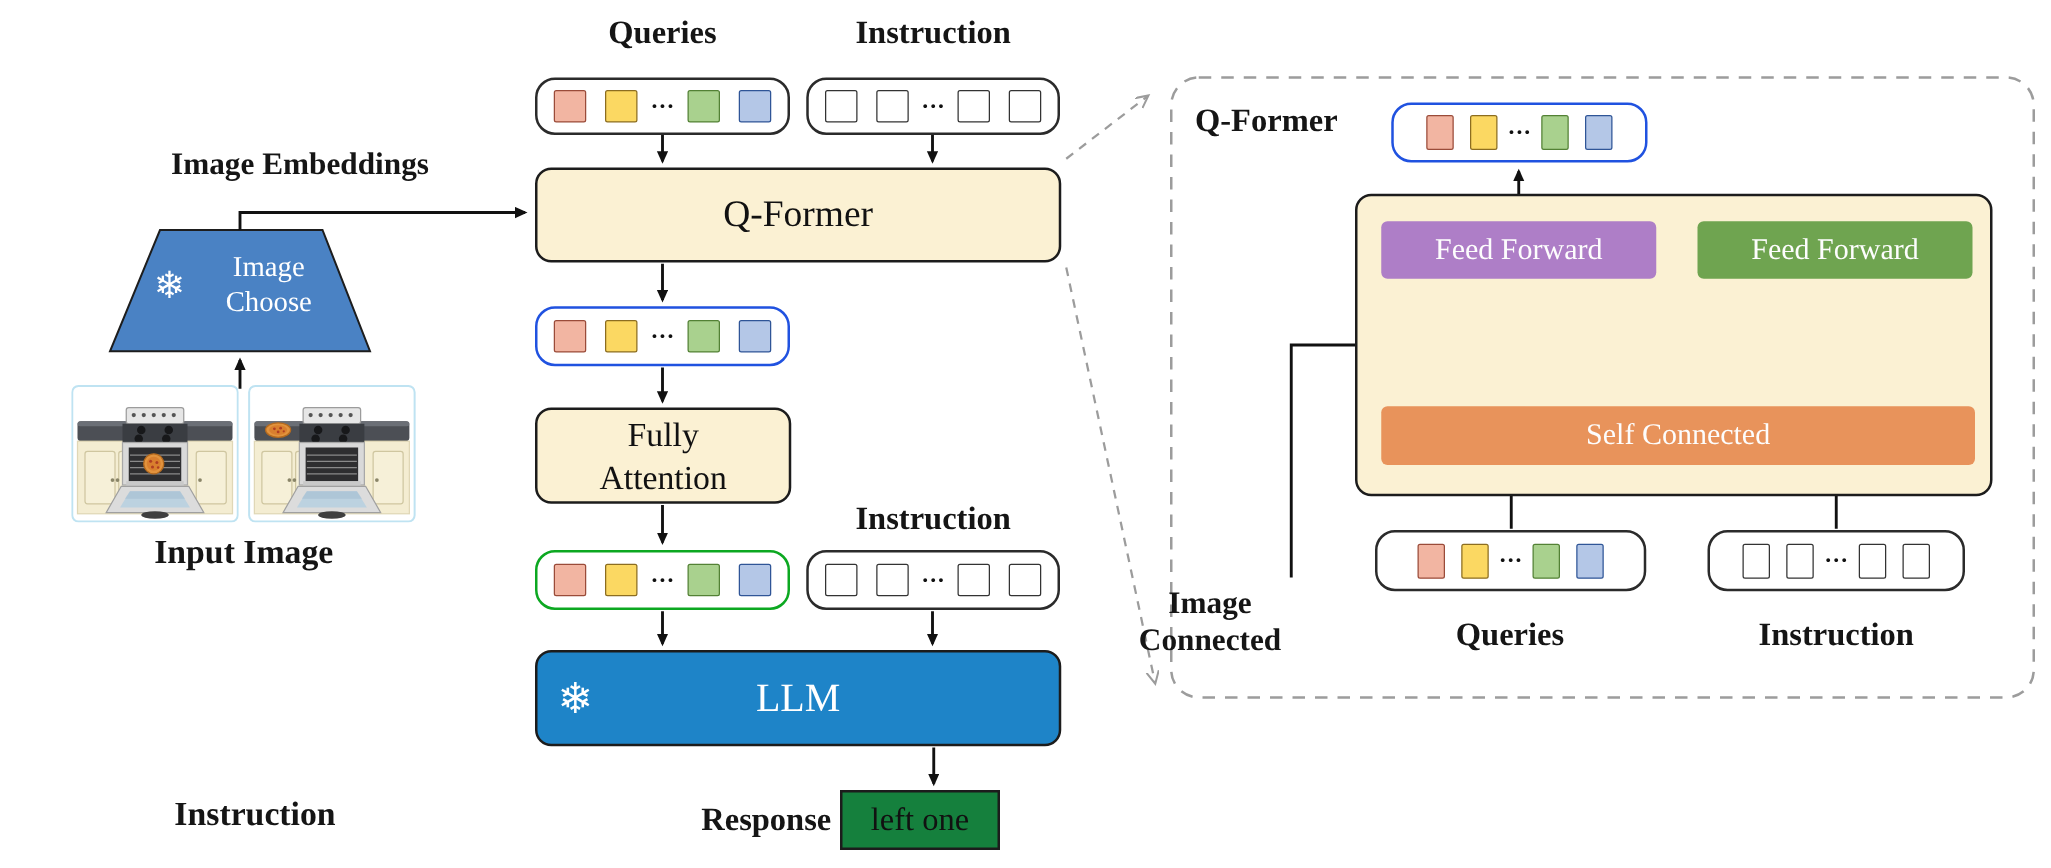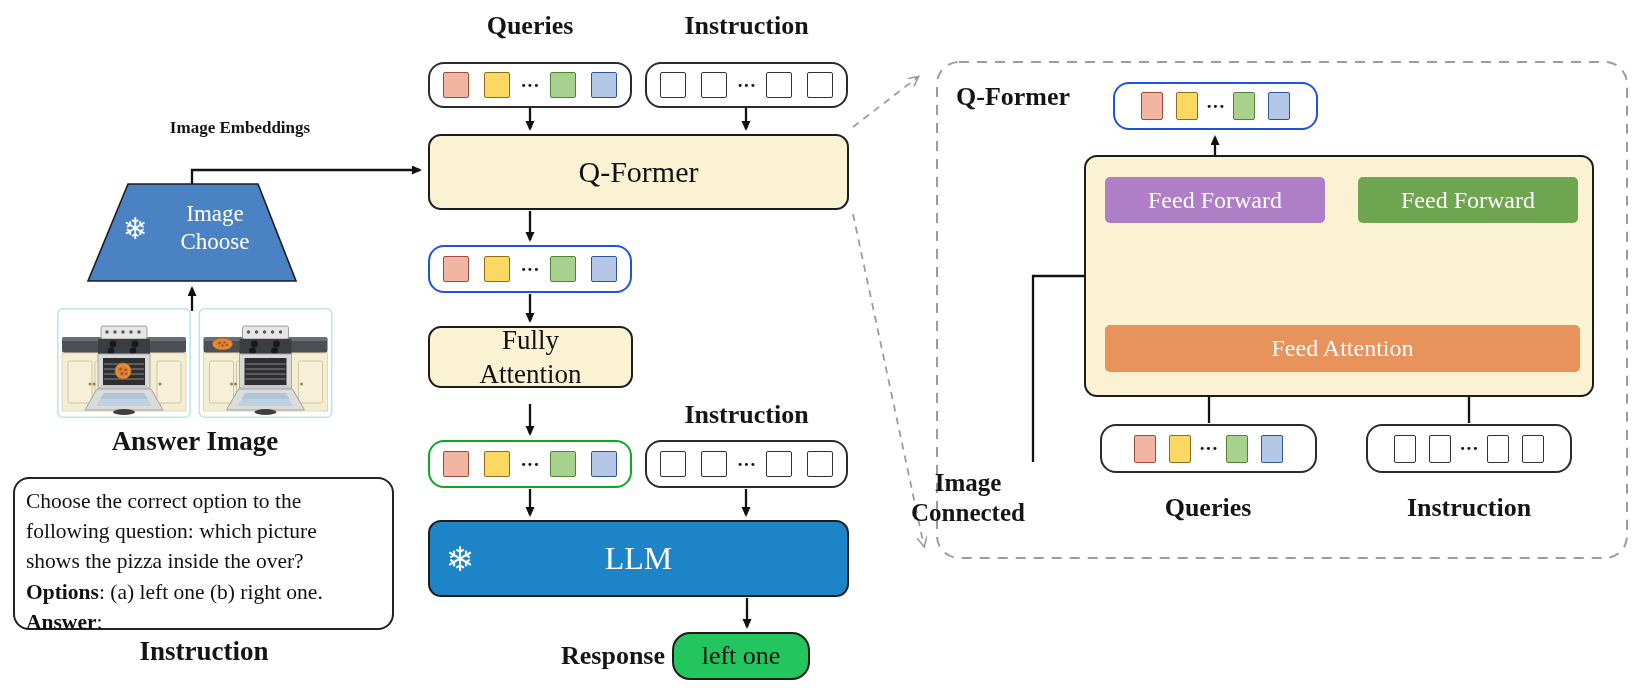--- a/index.html
+++ b/index.html
@@ -60,21 +60,21 @@
 
     <line x1="1215" y1="177" x2="1215" y2="137" stroke="#111" stroke-width="2.3" marker-end="url(#ab)"></line>
     <line x1="1215" y1="251" x2="1215" y2="229" stroke="#111" stroke-width="2.3" marker-end="url(#ab)"></line>
     <line x1="1215" y1="324" x2="1215" y2="304" stroke="#111" stroke-width="2.3" marker-end="url(#ab)"></line>
     <line x1="1209" y1="423" x2="1209" y2="378" stroke="#111" stroke-width="2.3" marker-end="url(#ab)"></line>
     <line x1="1469" y1="423" x2="1469" y2="378" stroke="#111" stroke-width="2.3" marker-end="url(#ab)"></line>
     <line x1="1469" y1="324" x2="1469" y2="229" stroke="#111" stroke-width="2.3" marker-end="url(#ab)"></line>
     <path d="M1033,462 L1033,276 L1097,276" fill="none" stroke="#111" stroke-width="2.3" marker-end="url(#ab)"></path>
   </svg>
 
-  <div class="abs lbl" style="left:133px;top:118px;width:214px;font-size:17px;">Image Embeddings</div>
+  <div class="abs lbl" style="left:133px;top:118px;width:214px;font-size:25px;">Image Embeddings</div>
 
   <span class="snow" style="left:123px;top:214px;font-size:30px;">❄</span>
   <div class="abs" style="left:140px;top:200px;width:150px;text-align:center;color:#fff;font-size:23px;line-height:28px;">
     <div>Image</div>
     <div>Choose</div>
   </div>
 
   <svg class="kimg" style="left:57px;top:308px;" width="134" height="110" viewBox="0 0 134 110">
     <rect x="0.8" y="0.8" width="132.4" height="108.4" rx="5" fill="#ffffff" stroke="#bfe3f2" stroke-width="1.6"></rect>
     <rect x="5" y="29" width="124" height="16" rx="3" fill="#4c4f55"></rect>
@@ -162,29 +162,22 @@
       <line x1="47" y1="66" x2="87" y2="66"></line>
         <line x1="47" y1="71" x2="87" y2="71"></line>
     </g>
     <rect x="44" y="77" width="46" height="4" fill="#c9c9c9"></rect>
     <polygon points="40,81 94,81 106,102 28,102" fill="#dcdcdc" stroke="#a0a0a0"></polygon>
     <polygon points="47,85 87,85 95,98 39,98" fill="#bcd2e0"></polygon>
     <polygon points="47,85 87,85 91,91 43,91" fill="#a9c2d4" opacity="0.75"></polygon>
     <ellipse cx="67" cy="104" rx="11" ry="3" fill="#3f3f3f"></ellipse>
   </svg>
 
-  <div class="abs lbl" style="left:95px;top:426px;width:200px;font-size:27px;">Answer Image</div>
-
-  <div class="instr-box" style="left:13px;top:477px;width:381px;height:153px;">
-    <div>Choose the correct option to the</div>
-    <div>following question: which picture</div>
-    <div>shows the pizza inside the over?</div>
-    <div><b>Options</b><span>: (a) left one (b) right one.</span></div>
-    <div><b>Answer</b><span>:</span></div>
-  </div>
+  <div class="abs lbl" style="left:95px;top:426px;width:200px;font-size:27px;">Input Image</div>
+
 
   <div class="abs lbl" style="left:94px;top:636px;width:220px;font-size:27px;">Instruction</div>
 
   <div class="abs lbl" style="left:428px;top:11px;width:204px;font-size:26px;">Queries</div>
   <div class="abs lbl" style="left:645px;top:11px;width:203px;font-size:26px;">Instruction</div>
 
   <div class="pill" style="left:428px;top:62px;width:204px;height:46px;">
       <span class="tok" style="background: rgb(242, 181, 162); border-color: rgb(154, 75, 57);"></span>
       <span class="tok" style="background: rgb(251, 216, 98); border-color: rgb(140, 109, 32);"></span>
       <span class="tok-dots">···</span>
@@ -202,21 +195,21 @@
   <div class="box cream" style="left: 428px; top: 134px; width: 421px; height: 76px; font-size: 30px; background: rgb(251, 241, 211);">Q-Former</div>
 
   <div class="pill" style="left: 428px; top: 245px; width: 204px; height: 48px; border-width: 2.5px; border-color: rgb(32, 82, 224);">
       <span class="tok" style="background: rgb(242, 181, 162); border-color: rgb(154, 75, 57);"></span>
       <span class="tok" style="background: rgb(251, 216, 98); border-color: rgb(140, 109, 32);"></span>
       <span class="tok-dots">···</span>
       <span class="tok" style="background: rgb(169, 209, 142); border-color: rgb(83, 129, 53);"></span>
       <span class="tok" style="background: rgb(180, 199, 231); border-color: rgb(47, 85, 151);"></span>
     </div>
 
-  <div class="box cream" style="left: 428px; top: 326px; width: 205px; height: 62px; font-size: 27px; line-height: 34px; background: rgb(251, 241, 211);">
+  <div class="box cream" style="left: 428px; top: 326px; width: 205px; height: 77px; font-size: 27px; line-height: 34px; background: rgb(251, 241, 211);">
     <div>
       <div>Fully</div>
       <div>Attention</div>
     </div>
   </div>
 
   <div class="abs lbl" style="left:645px;top:400px;width:203px;font-size:26px;">Instruction</div>
 
   <div class="pill" style="left: 428px; top: 440px; width: 204px; height: 48px; border-width: 2.5px; border-color: rgb(12, 168, 33);">
       <span class="tok" style="background: rgb(242, 181, 162); border-color: rgb(154, 75, 57);"></span>
@@ -232,37 +225,37 @@
       <span class="tok" style="background: rgb(255, 255, 255); border-color: rgb(51, 51, 51);"></span>
       <span class="tok" style="background: rgb(255, 255, 255); border-color: rgb(51, 51, 51);"></span>
     </div>
 
   <div class="box" style="left: 428px; top: 520px; width: 421px; height: 77px; font-size: 32px; color: rgb(255, 255, 255); background: rgb(30, 132, 200);">
     <span class="snow" style="left:16px;top:20px;font-size:34px;">❄</span>
     <span>LLM</span>
   </div>
 
   <div class="abs lbl" style="left:543px;top:641px;width:140px;font-size:26px;">Response</div>
-  <div class="box" style="left:672px;top:632px;width:138px;height:48px;font-size:26px;border-radius:18px;background:#22c55e;">left one</div>
+  <div class="box" style="left:672px;top:632px;width:128px;height:48px;font-size:26px;border-radius:0;background:#15803d;">left one</div>
 
   <div class="abs lbl" style="left:956px;top:82px;width:140px;font-size:26px;text-align:left;">Q-Former</div>
 
   <div class="pill panel-pill" style="left: 1113px; top: 82px; width: 205px; height: 48px; border-width: 2.5px; border-color: rgb(32, 82, 224);">
       <span class="tok" style="background: rgb(242, 181, 162); border-color: rgb(154, 75, 57);"></span>
       <span class="tok" style="background: rgb(251, 216, 98); border-color: rgb(140, 109, 32);"></span>
       <span class="tok-dots">···</span>
       <span class="tok" style="background: rgb(169, 209, 142); border-color: rgb(83, 129, 53);"></span>
       <span class="tok" style="background: rgb(180, 199, 231); border-color: rgb(47, 85, 151);"></span>
     </div>
 
   <div class="box cream" style="left: 1084px; top: 155px; width: 510px; height: 242px; background: rgb(251, 241, 211);"></div>
 
   <div class="inner-box" style="left: 1105px; top: 177px; width: 220px; height: 46px; background: rgb(174, 126, 199);">Feed Forward</div>
   <div class="inner-box" style="left: 1358px; top: 177px; width: 220px; height: 46px; background: rgb(111, 164, 80);">Feed Forward</div>
-  <div class="inner-box" style="left: 1105px; top: 325px; width: 475px; height: 47px; background: rgb(232, 147, 91);">Feed Attention</div>
+  <div class="inner-box" style="left: 1105px; top: 325px; width: 475px; height: 47px; background: rgb(232, 147, 91);">Self Connected</div>
 
   <div class="pill panel-pill" style="left:1100px;top:424px;width:217px;height:49px;">
       <span class="tok" style="background: rgb(242, 181, 162); border-color: rgb(154, 75, 57);"></span>
       <span class="tok" style="background: rgb(251, 216, 98); border-color: rgb(140, 109, 32);"></span>
       <span class="tok-dots">···</span>
       <span class="tok" style="background: rgb(169, 209, 142); border-color: rgb(83, 129, 53);"></span>
       <span class="tok" style="background: rgb(180, 199, 231); border-color: rgb(47, 85, 151);"></span>
     </div>
   <div class="pill panel-pill" style="left:1366px;top:424px;width:206px;height:49px;">
       <span class="tok" style="background: rgb(255, 255, 255); border-color: rgb(51, 51, 51);"></span>

